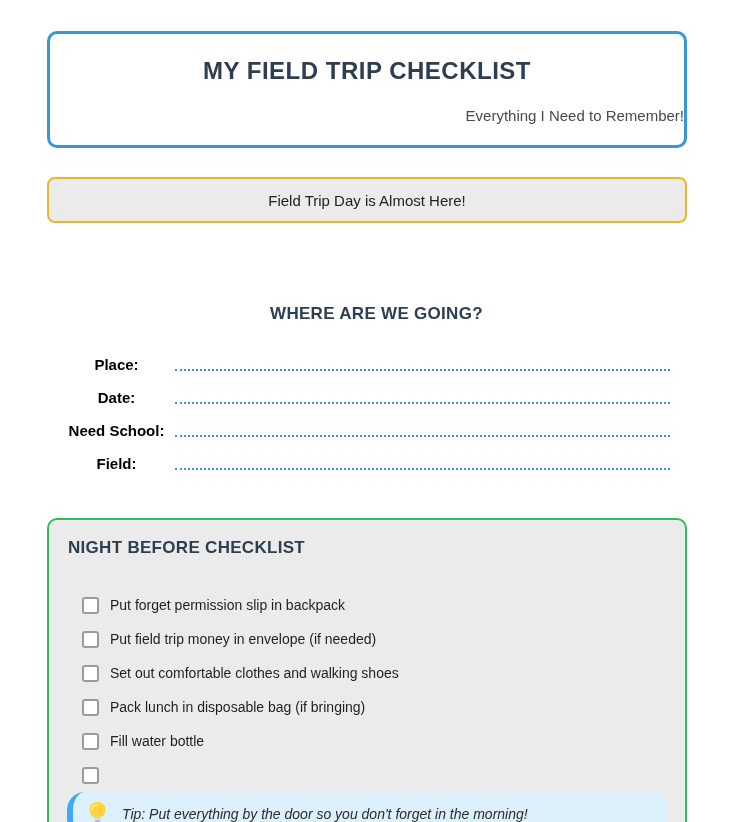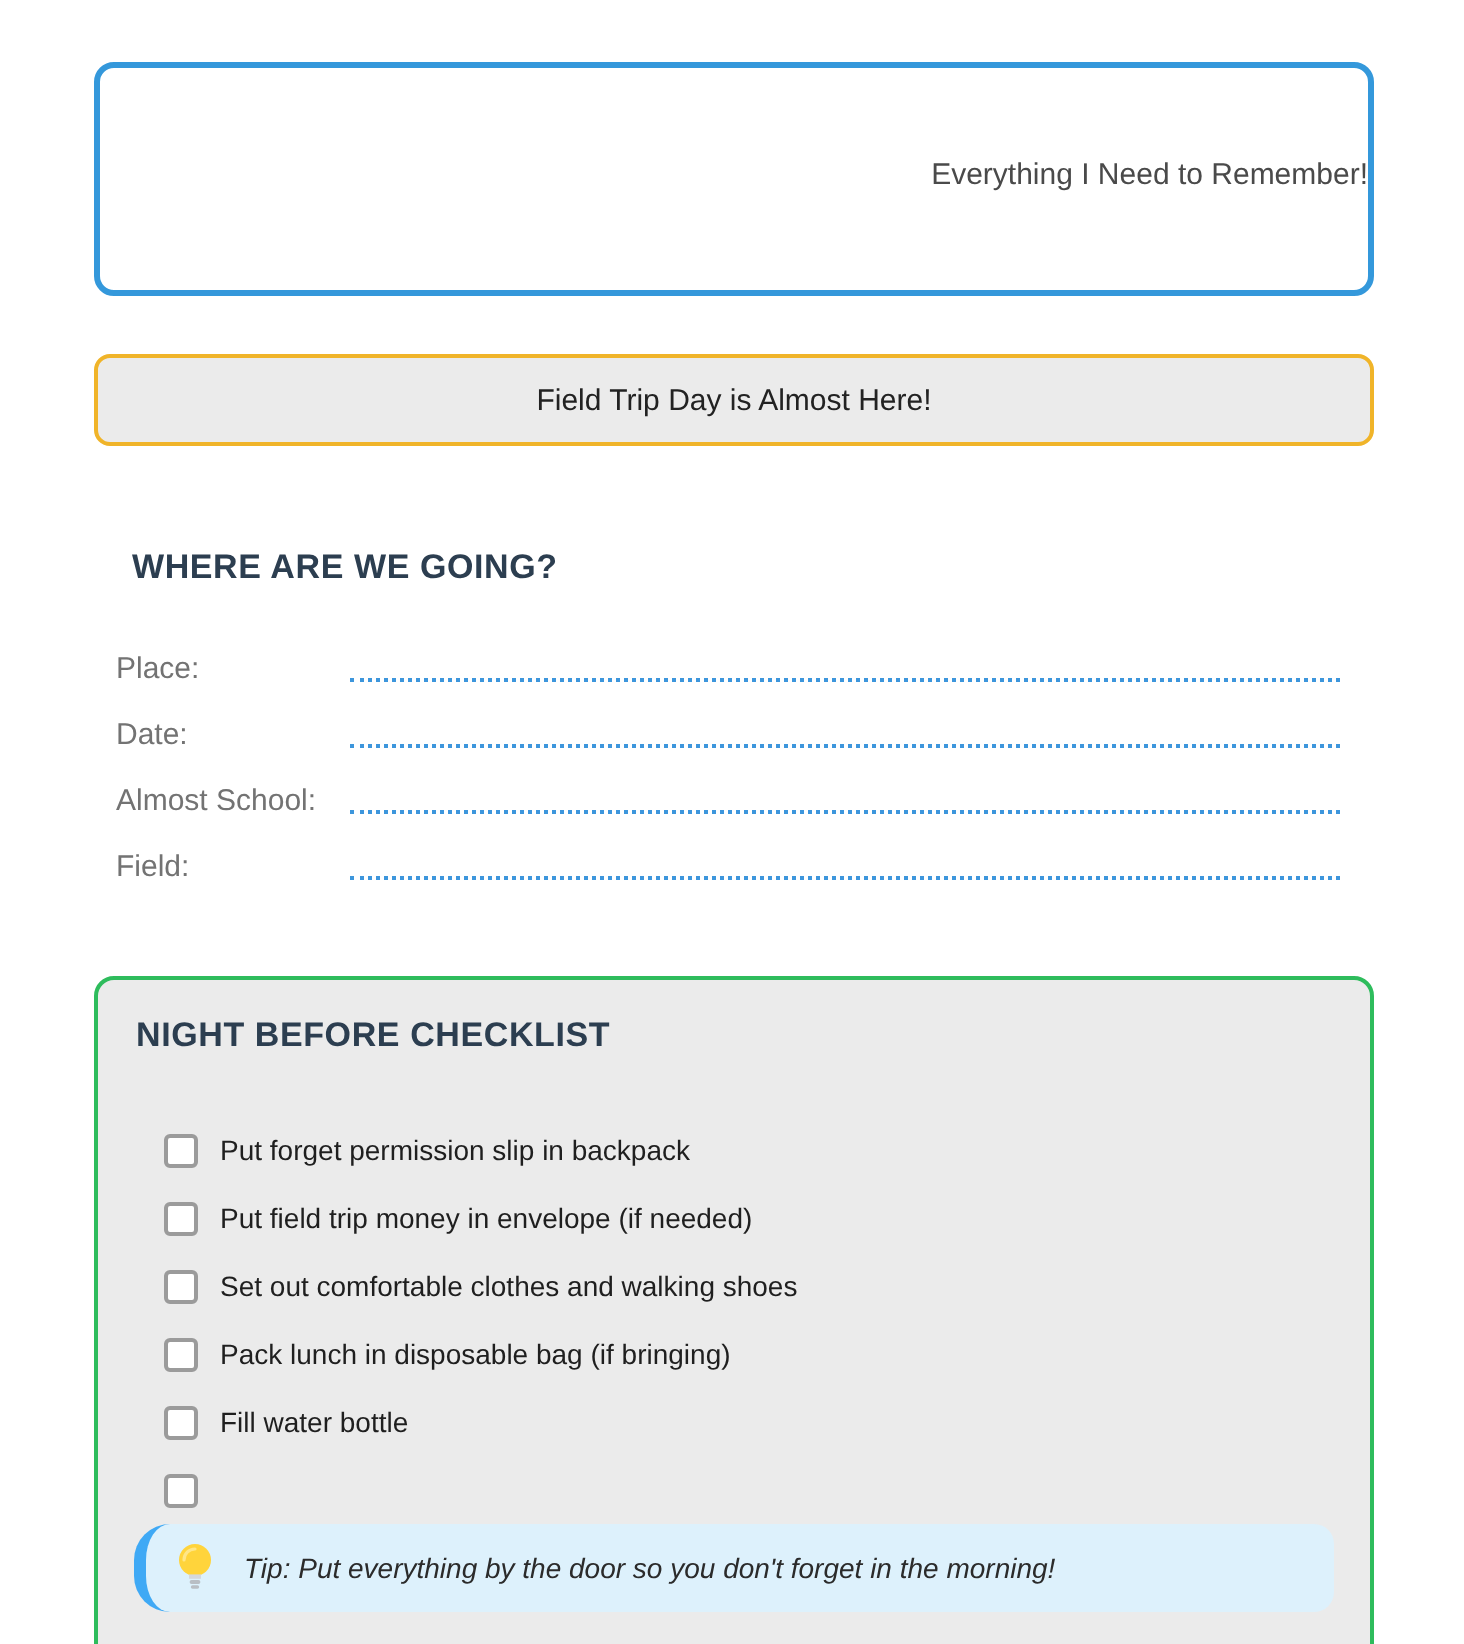--- a/index.html
+++ b/index.html
@@ -47,21 +47,21 @@
     border: 2px solid #f0b429;
     border-radius: 8px;
     background: #ebebeb;
     display: flex;
     align-items: center;
     justify-content: center;
     font-size: 15px;
     color: #222222;
   }
   
-  .where-section { margin-top: 51px; }
+  .where-section { margin-top: 81px; text-align: center; }
   .section-heading {
     margin: 0;
     padding-left: 19px;
     font-size: 17px;
     font-weight: bold;
     color: #2c3e50;
     letter-spacing: 0.3px;
   }
   .fields {
     margin-top: 24px;
@@ -69,22 +69,22 @@
   }
   .field-row {
     display: flex;
     align-items: center;
     height: 33px;
   }
   .field-label {
     width: 117px;
     flex: 0 0 117px;
     font-size: 15px;
-    font-weight: normal;
-    color: #737373;
+    font-weight: bold;
+    color: #000000;
   }
   .dotted-line {
     flex: 1;
     height: 0;
     border-bottom: 2px dotted #3d96dc;
     margin-right: 17px;
     margin-top: 10px;
   }
   
   .night-card {
@@ -142,20 +142,21 @@
     font-style: italic;
     color: #2b2b2b;
   }
 </style>
 </head>
 <body>
 
 <div class="page">
 
   <div class="header-card">
+    <h1>MY FIELD TRIP CHECKLIST</h1>
     <div class="subtitle">Everything I Need to Remember!</div>
   </div>
 
   <div class="banner">
     <span>Field Trip Day is Almost Here!</span>
   </div>
 
   <div class="where-section">
     <h2 class="section-heading">WHERE ARE WE GOING?</h2>
     <div class="fields">
@@ -164,21 +165,21 @@
           <span class="field-label">Place:</span>
           <span class="dotted-line"></span>
         </div>
 
         <div class="field-row">
           <span class="field-label">Date:</span>
           <span class="dotted-line"></span>
         </div>
 
         <div class="field-row">
-          <span class="field-label">Almost School:</span>
+          <span class="field-label">Need School:</span>
           <span class="dotted-line"></span>
         </div>
 
         <div class="field-row">
           <span class="field-label">Field:</span>
           <span class="dotted-line"></span>
         </div>
       </div>
   </div>
 

